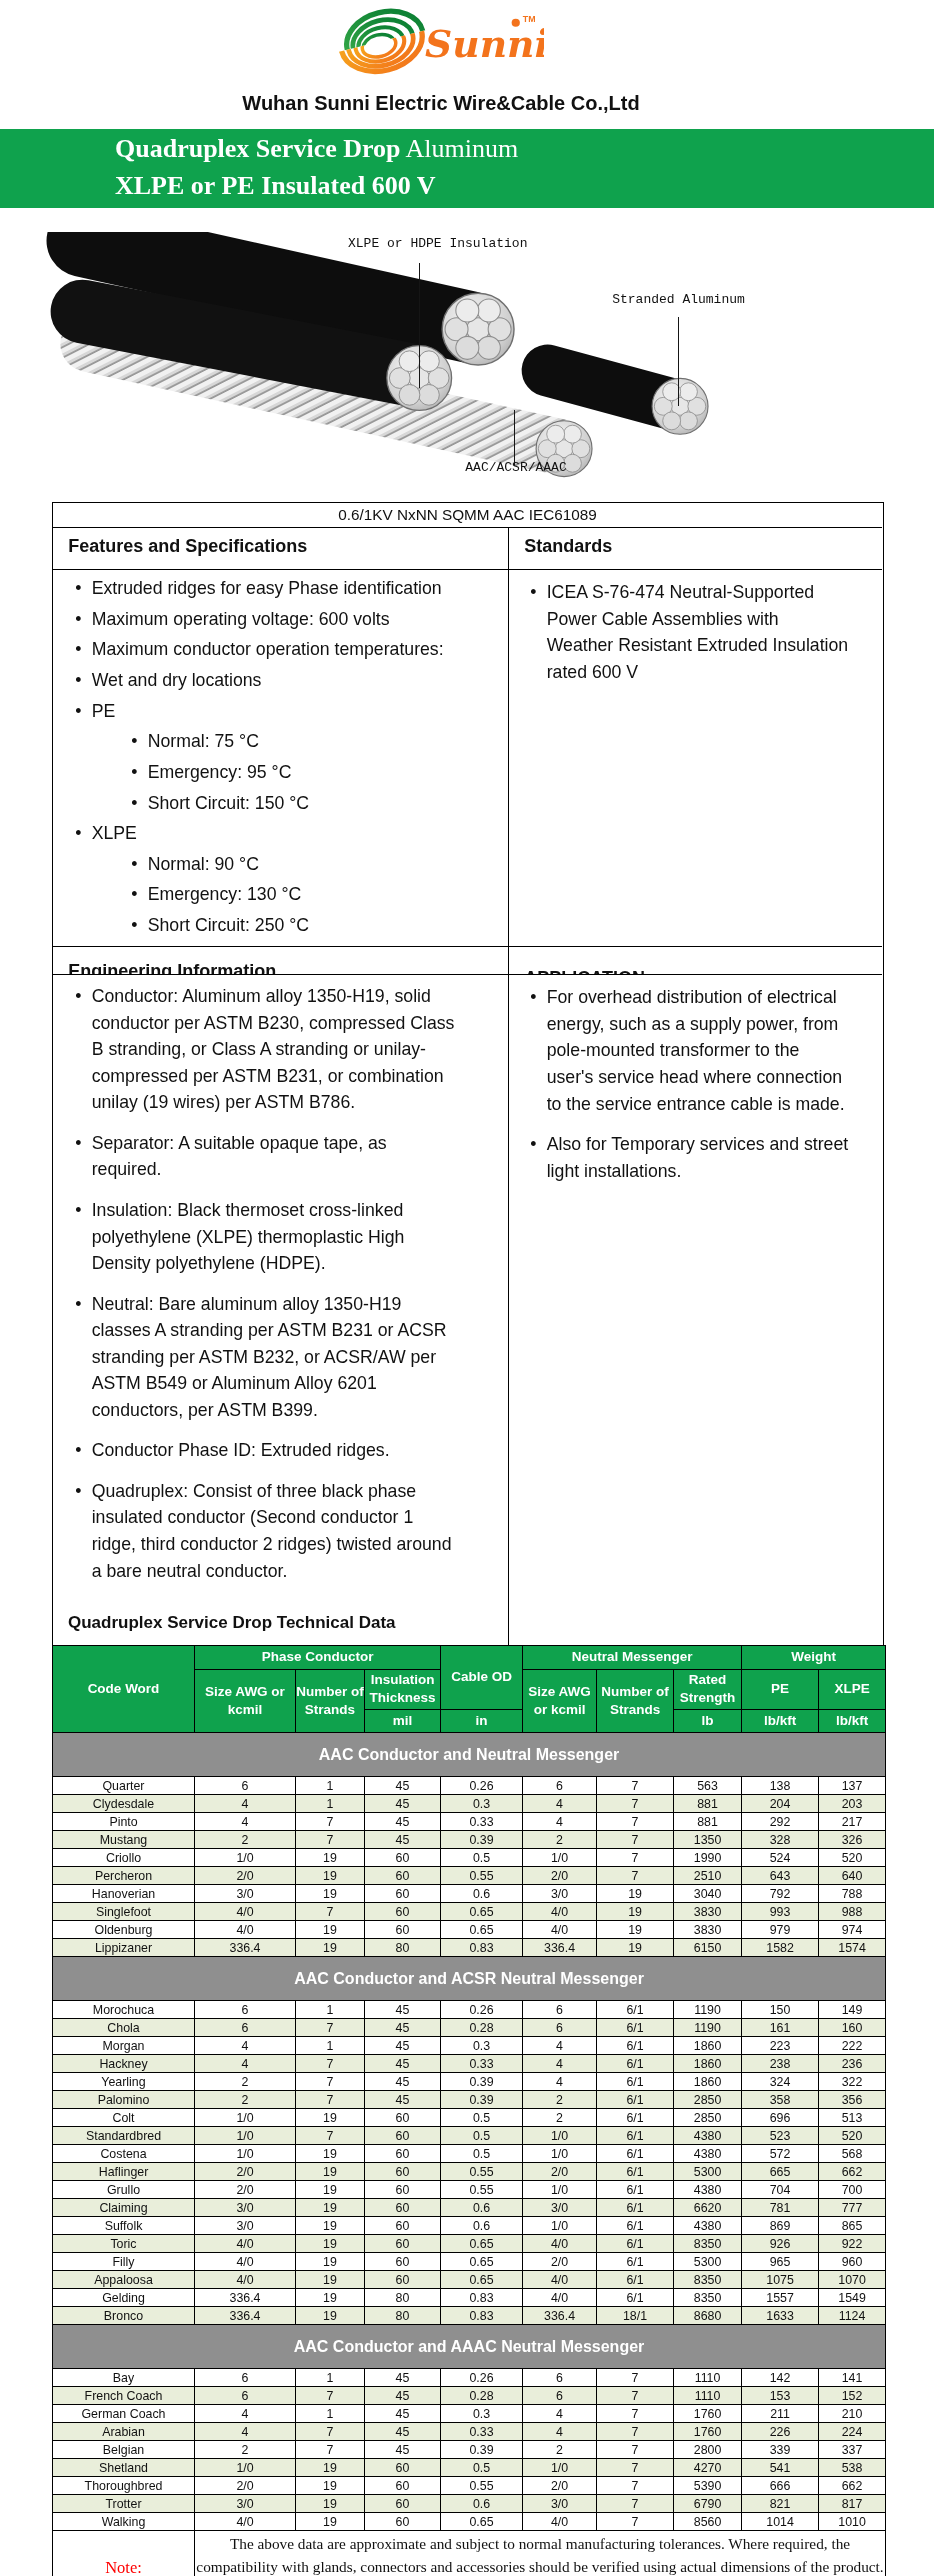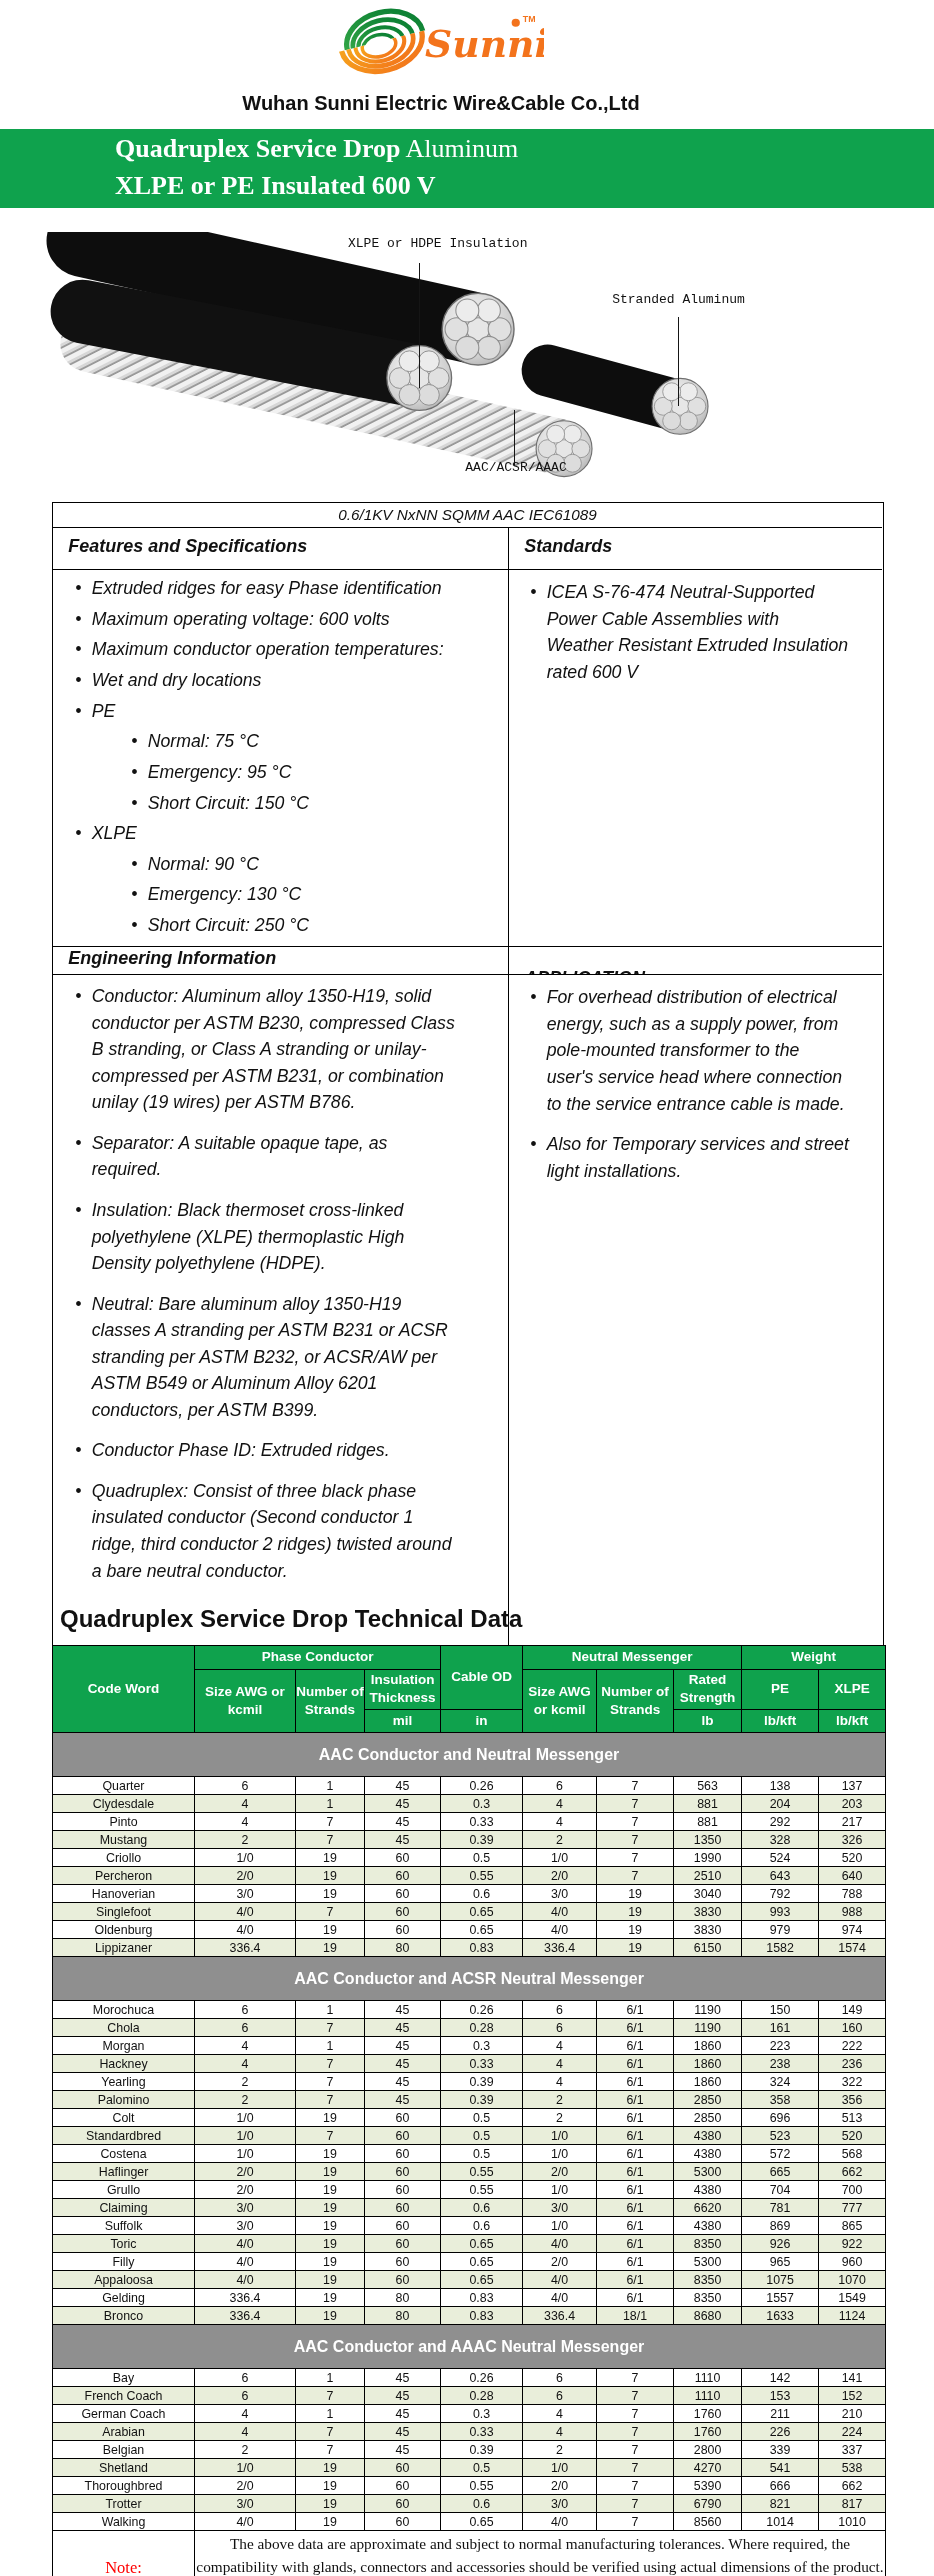--- a/index.html
+++ b/index.html
@@ -19,39 +19,39 @@
   .fl{position:absolute;font-family:"Liberation Mono",monospace;font-size:13px;color:#111;text-align:center;white-space:nowrap;}
   .fl-ins{left:348px;top:236px;width:165px;}
   .fl-str{left:605px;top:292px;width:147px;}
   .fl-core{left:460px;top:460px;width:112px;}
   .leader{position:absolute;width:1.2px;background:#151515;}
   .l-ins{left:419px;top:263px;height:125px;}
   .l-str{left:678px;top:317px;height:89px;}
   .l-core{left:514px;top:410px;height:56px;}
   
   .specbox{position:absolute;left:52px;top:502px;width:832px;height:1200px;border:1.8px solid #000;box-sizing:border-box;
-           display:grid;grid-template-columns:456px 373px;grid-template-rows:25px 42px 376px 29px 1fr;font-style:italic;}
+           display:grid;grid-template-columns:456px 373px;grid-template-rows:25px 42px 376px 29px 1fr;}
   .pcode{grid-column:1/3;grid-row:1;border-bottom:1.2px solid #000;font-size:15.3px;text-align:center;line-height:24px;}
   .st{font-size:18px;font-weight:bold;padding:8.2px 0 0 15.3px;box-sizing:border-box;overflow:hidden;}
   .t-feat{grid-column:1;grid-row:2;border-right:1.2px solid #000;border-bottom:1.2px solid #000;}
   .t-std {grid-column:2;grid-row:2;border-bottom:1.2px solid #000;}
   .b-feat{grid-column:1;grid-row:3;border-right:1.2px solid #000;}
   .b-std {grid-column:2;grid-row:3;}
-  .t-eng {grid-column:1;grid-row:4;border-right:1.2px solid #000;border-top:1.2px solid #000;border-bottom:1.2px solid #000;padding-top:1px;}
+  .t-eng {grid-column:1;grid-row:4;border-right:1.2px solid #000;border-top:1.2px solid #000;border-bottom:1.2px solid #000;padding-top:14px;}
   .t-app {grid-column:2;grid-row:4;border-top:1.2px solid #000;border-bottom:1.2px solid #000;padding-top:21px;}
   .b-eng {grid-column:1;grid-row:5;border-right:1.2px solid #000;}
   .b-app {grid-column:2;grid-row:5;}
   .sb{padding:8.2px 47px 0 21px;box-sizing:border-box;overflow:hidden;}
   .b-std,.b-app{padding:9.4px 33px 0 20px;}
   .li{position:relative;padding-left:17.7px;margin-bottom:9.4px;font-size:17.7px;line-height:1.2;}
   .blt{position:absolute;left:1.2px;}
   .li.l2{margin-left:56px;}
   .b-eng .li,.b-std .li,.b-app .li{line-height:1.5;margin-bottom:14px;}
   
-  .techtitle{position:absolute;left:52px;top:1597px;margin:8px;font-size:24px;font-weight:bold;}
+  .techtitle{position:absolute;left:52px;top:1597px;margin:16px;font-size:17px;font-weight:bold;}
   table.tech{position:absolute;left:52px;top:1645px;width:832px;border-collapse:collapse;table-layout:fixed;}
   table.tech th,table.tech td{border:1.8px solid #000;text-align:center;vertical-align:middle;overflow:hidden;padding:0;}
   table.tech thead th{background:var(--green);color:#fff;font-weight:bold;font-size:13.5px;line-height:1.3;margin-top:12px;}
   tr.h1{height:23.5px;} tr.h2{height:40px;} tr.h3{height:23.5px;}
   tr.h3 th{font-size:13px;}
   th.od{border-bottom:1.8px solid #fff;}
   table.tech tbody tr{height:18px;}
   table.tech tbody td{font-size:12.4px;background:#fff;}
   table.tech tbody tr.alt td{background:var(--rowalt);}
   table.tech tbody tr.secrow{height:44px;}

